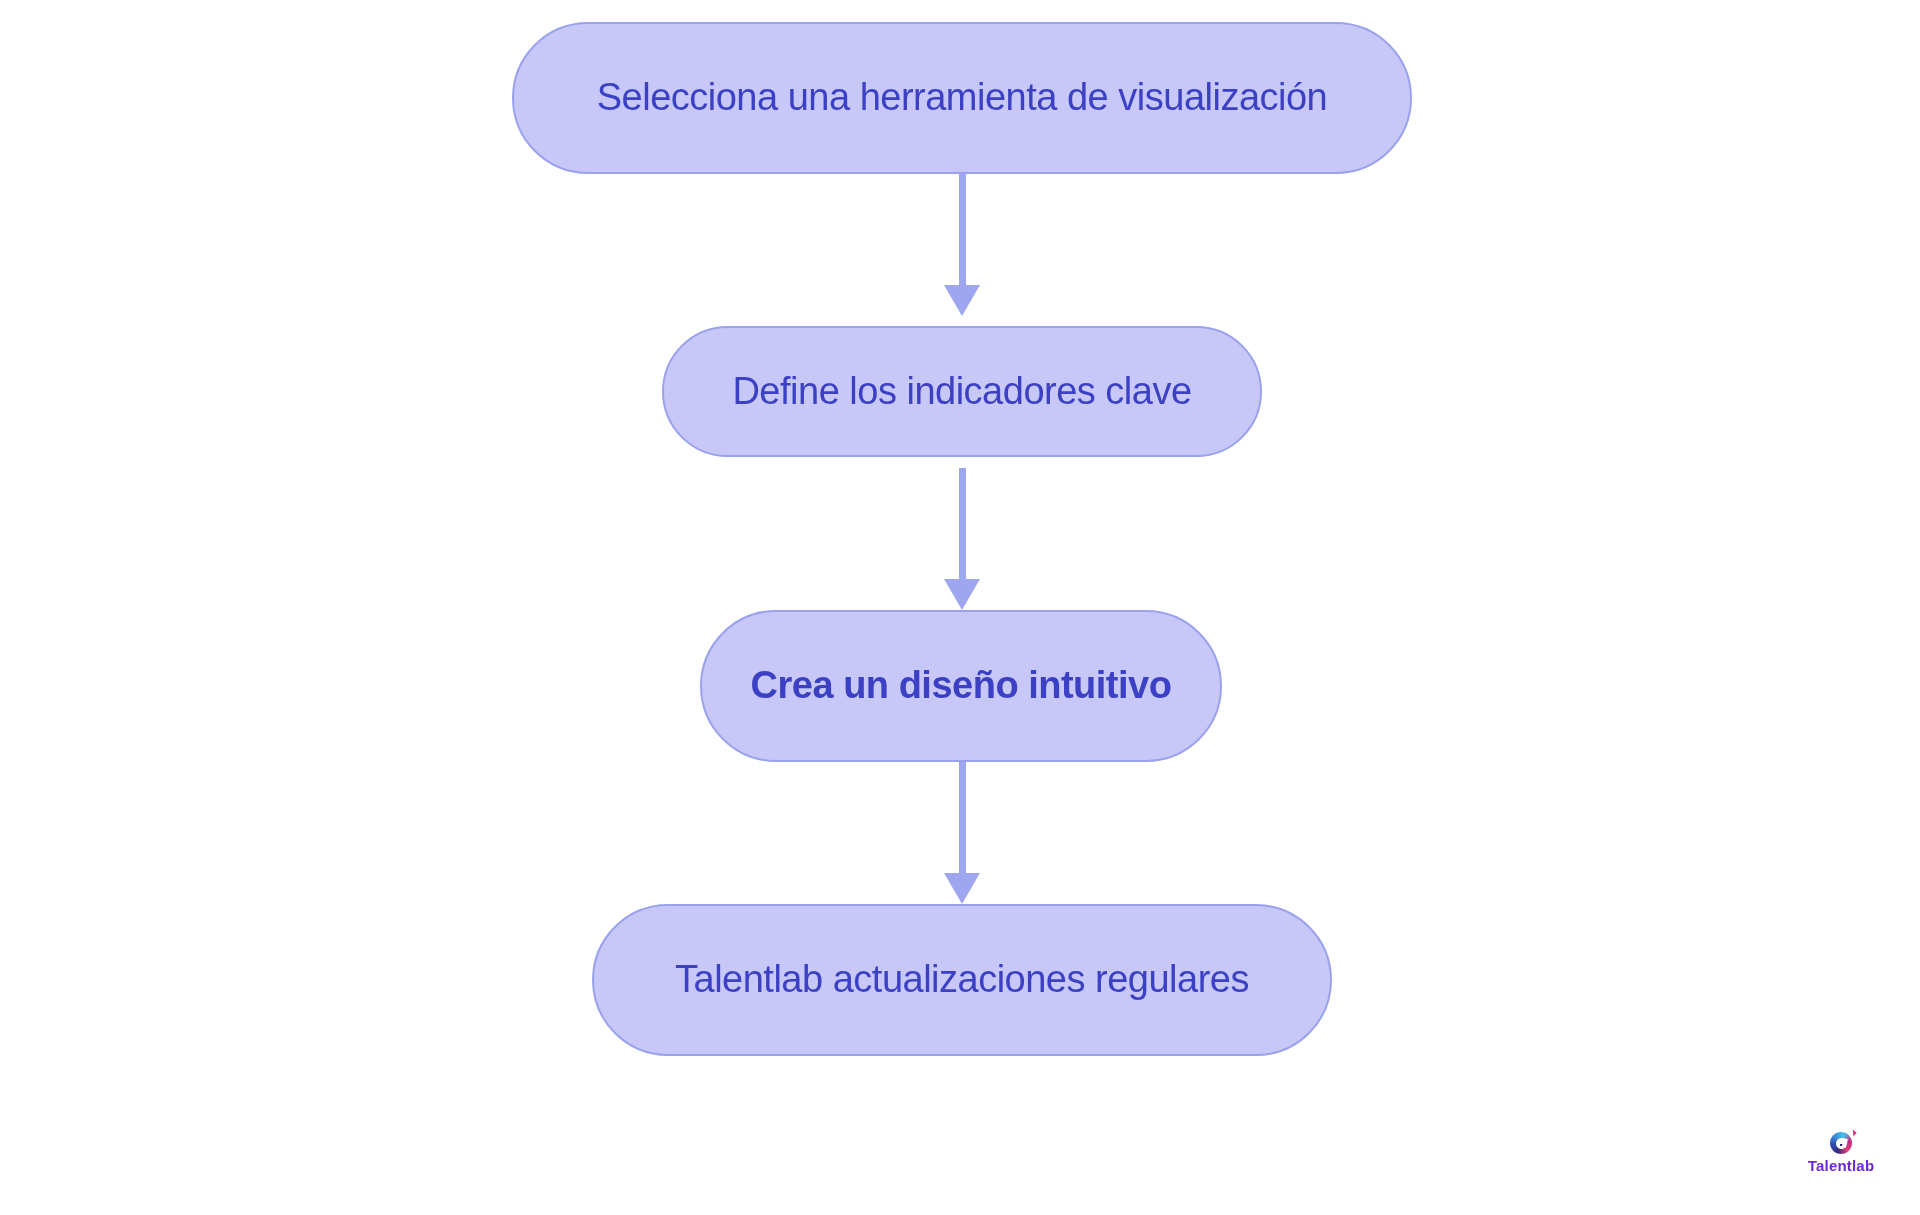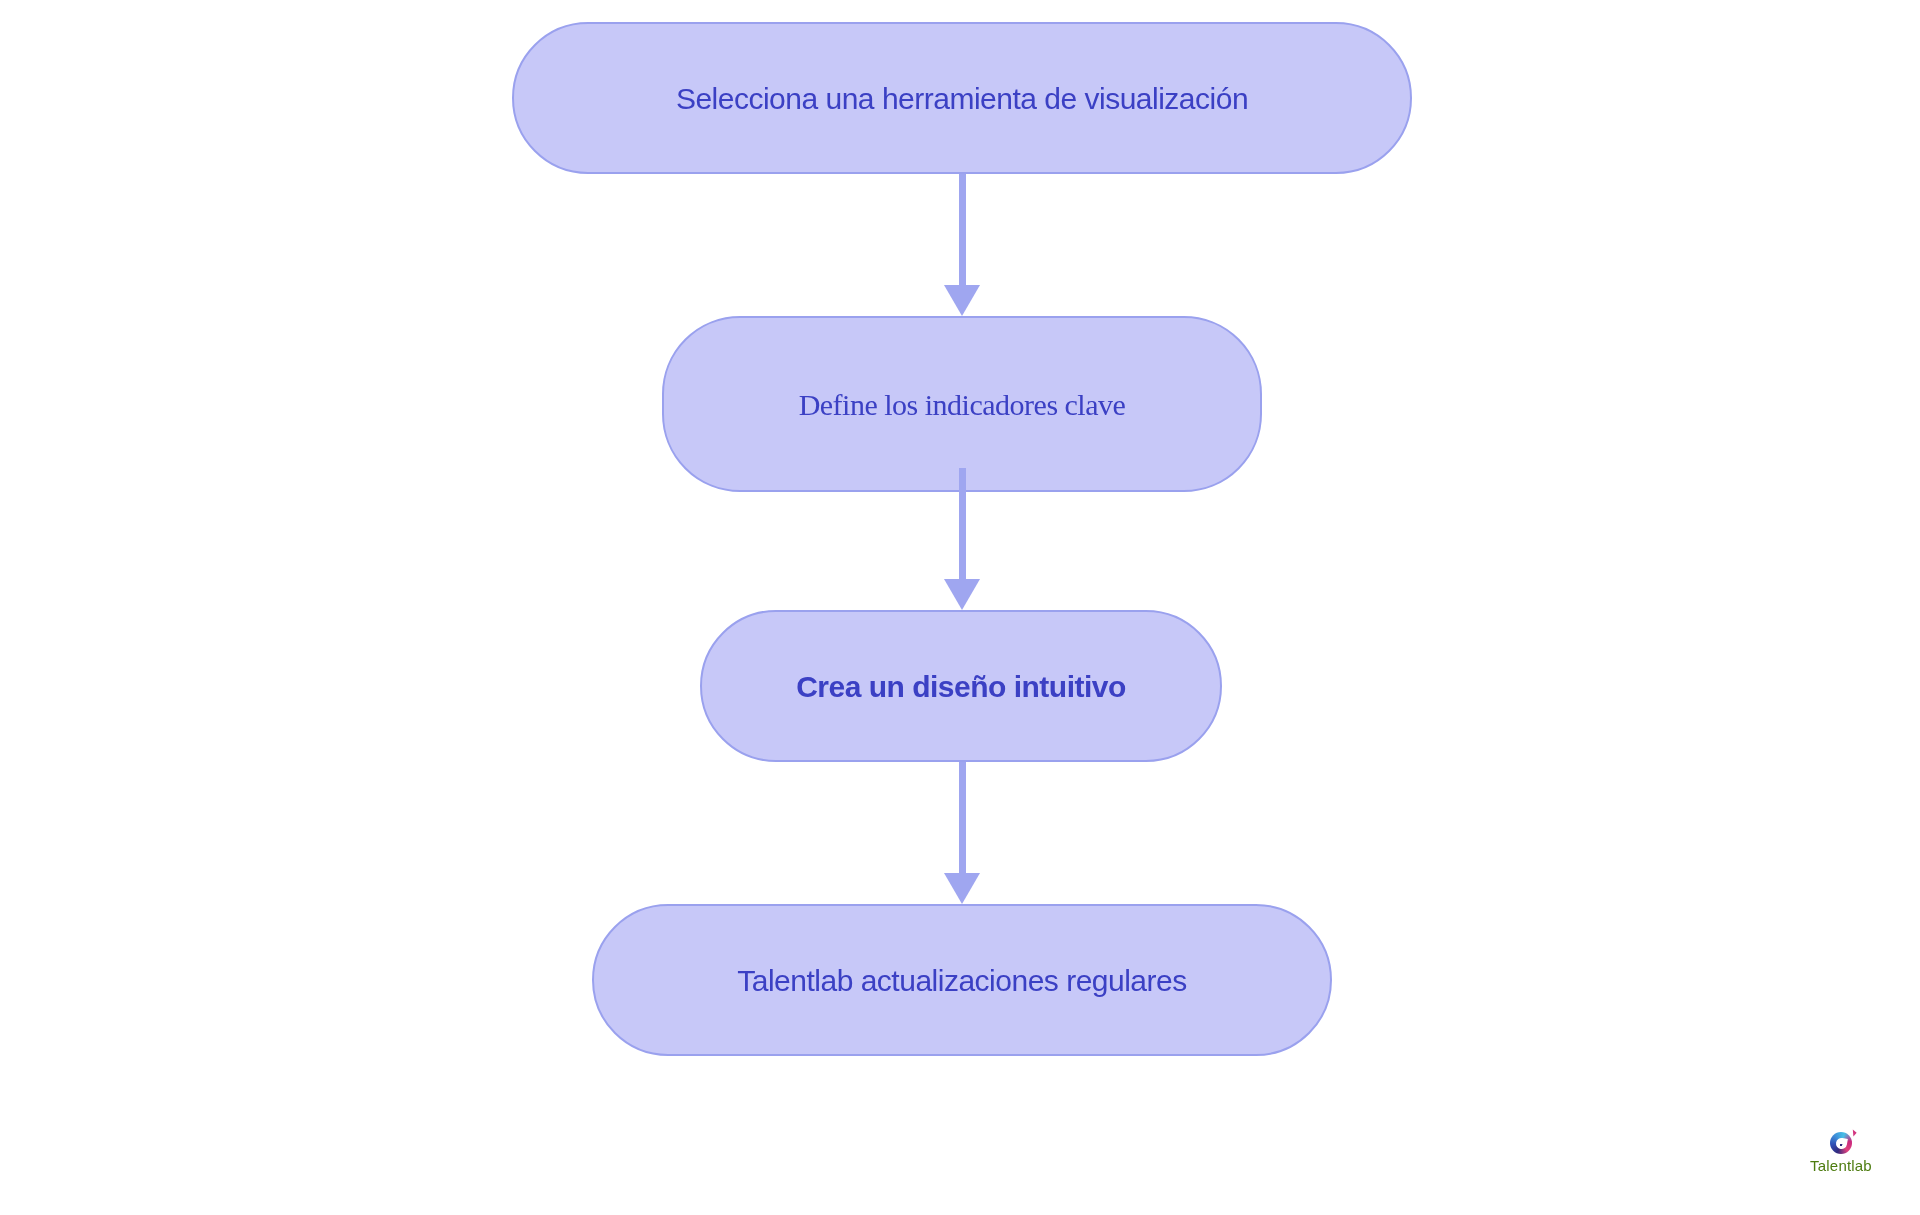--- a/index.html
+++ b/index.html
@@ -25,27 +25,27 @@
     background: #c7c8f8;
     border: 2.5px solid #9aa1ee;
     border-radius: 78px;
     display: flex;
     align-items: center;
     justify-content: center;
     text-align: center;
   }
   .node-label {
     color: #3b40c4;
-    font-size: 30px;
+    font-size: 38px;
     letter-spacing: -0.5px;
     line-height: 1.1;
     white-space: nowrap;
   }
   #node-1 { left: 512px; top: 22px;  width: 900px; height: 152px; }
-  #node-2 { left: 662px; top: 316px; width: 600px; height: 176px; font-family: Liberation Serif, serif; }
+  #node-2 { left: 662px; top: 326px; width: 600px; height: 131px; }
   #node-3 { left: 700px; top: 610px; width: 522px; height: 152px; font-weight: bold; }
   #node-4 { left: 592px; top: 904px; width: 740px; height: 152px; }
 
   
   .arrow {
     position: absolute;
     left: 944px;
     width: 36px;
     display: flex;
     flex-direction: column;
@@ -102,22 +102,22 @@
     width: 0;
     height: 0;
     border-left: 5px solid transparent;
     border-bottom: 5px solid transparent;
     border-top: 5px solid #d2357f;
     transform: rotate(40deg);
   }
   .brand-name {
     margin-top: 3px;
     font-size: 15px;
-    font-weight: normal;
-    color: #4d7c0f;
+    font-weight: bold;
+    color: #6d28d9;
     letter-spacing: 0.2px;
   }
 </style>
 </head>
 <body>
 
 <div class="canvas">
 
   <div class="node" id="node-1">
     <span class="node-label">Selecciona una herramienta de visualización</span>

